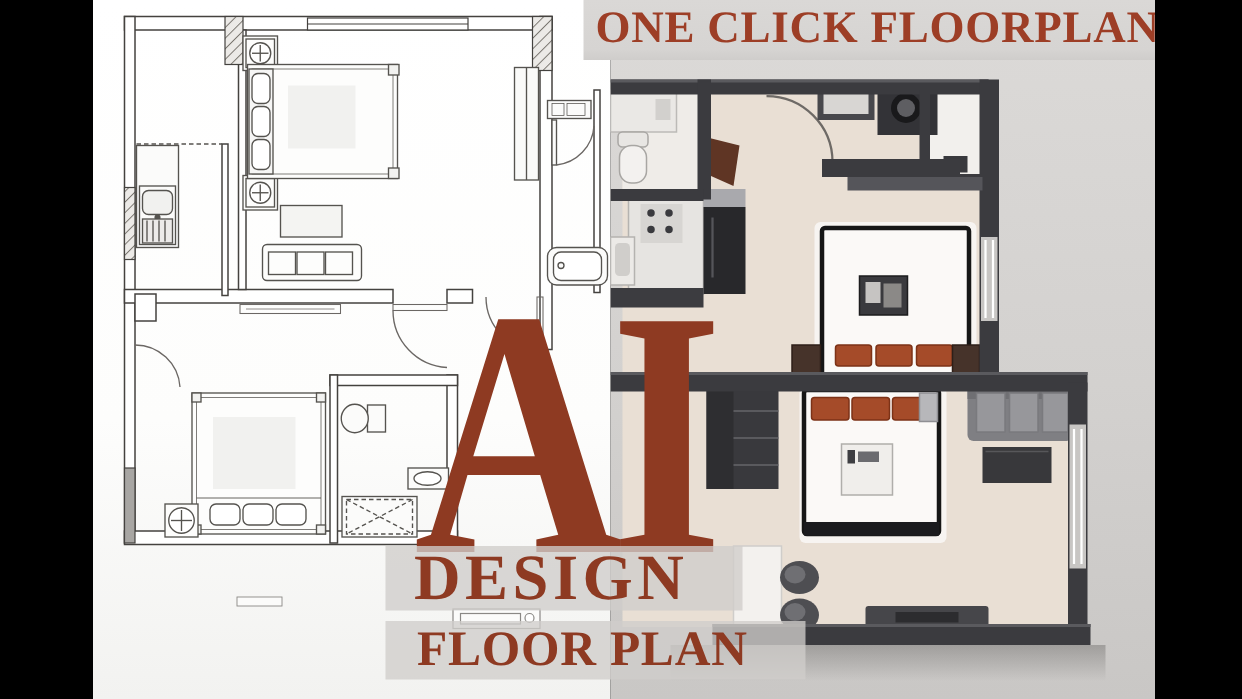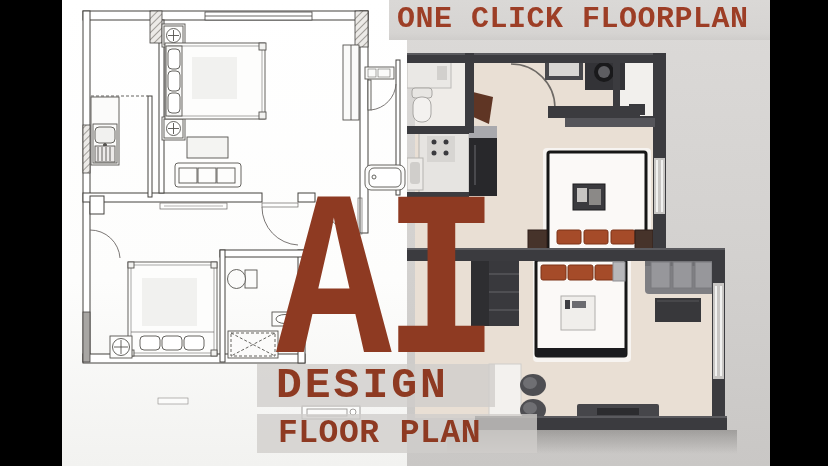--- a/index.html
+++ b/index.html
@@ -1,18 +1,18 @@
 <!DOCTYPE html>
 <html><head>
 <meta charset="utf-8">
 <style>
   html,body{margin:0;padding:0;background:#111;}
   .stage{
     position:relative;width:828px;height:466px;overflow:hidden;
-    background:#000;font-family:Liberation Mono, monospace;
+    background:#000;font-family:Liberation Serif, serif;
   }
   .letterbox{position:absolute;top:0;height:466px;background:#000;}
   .letterbox.left{left:0;width:62px;}
   .letterbox.right{left:770px;width:58px;}
 
   .panel-2d{
     position:absolute;left:62px;top:0;width:345px;height:466px;
     background:linear-gradient(180deg,#ffffff 0%,#fdfdfc 60%,#f2f2f0 100%);
   }
   .panel-3d{

